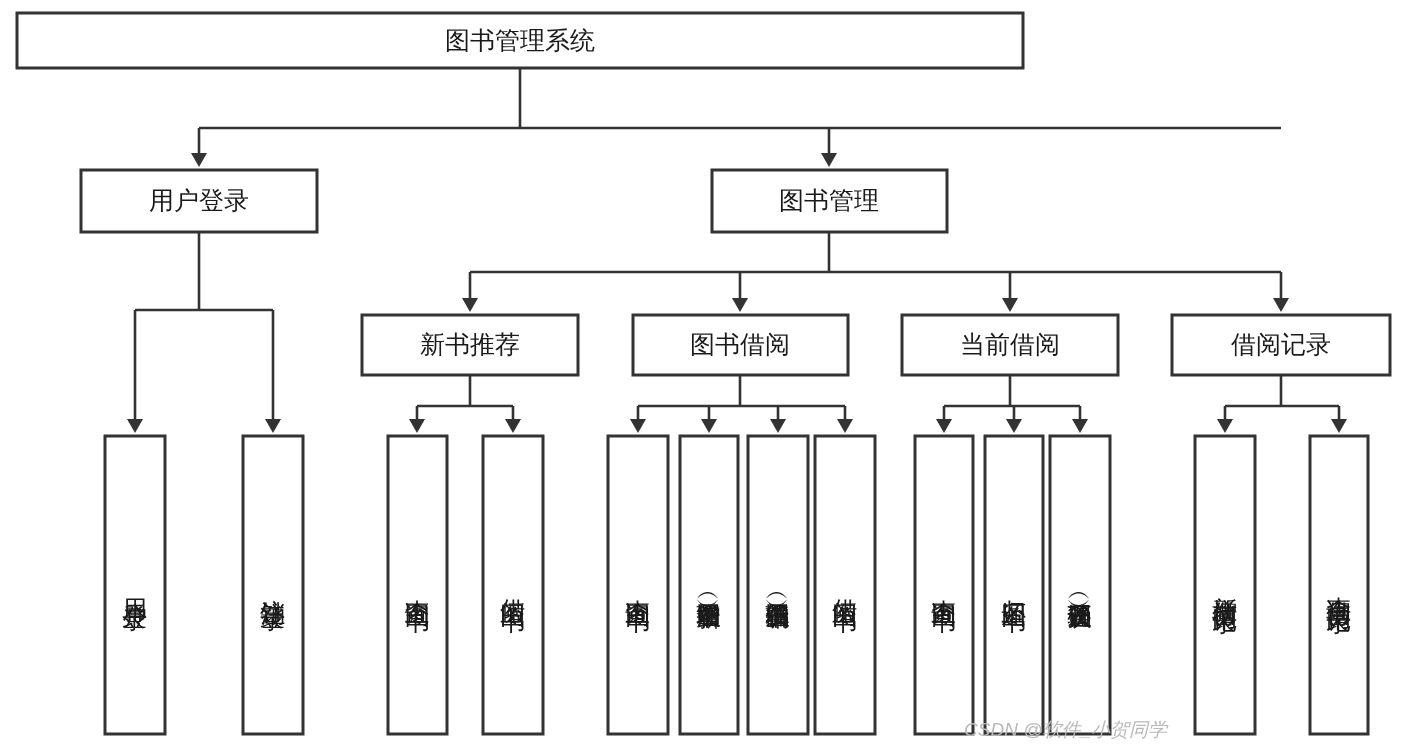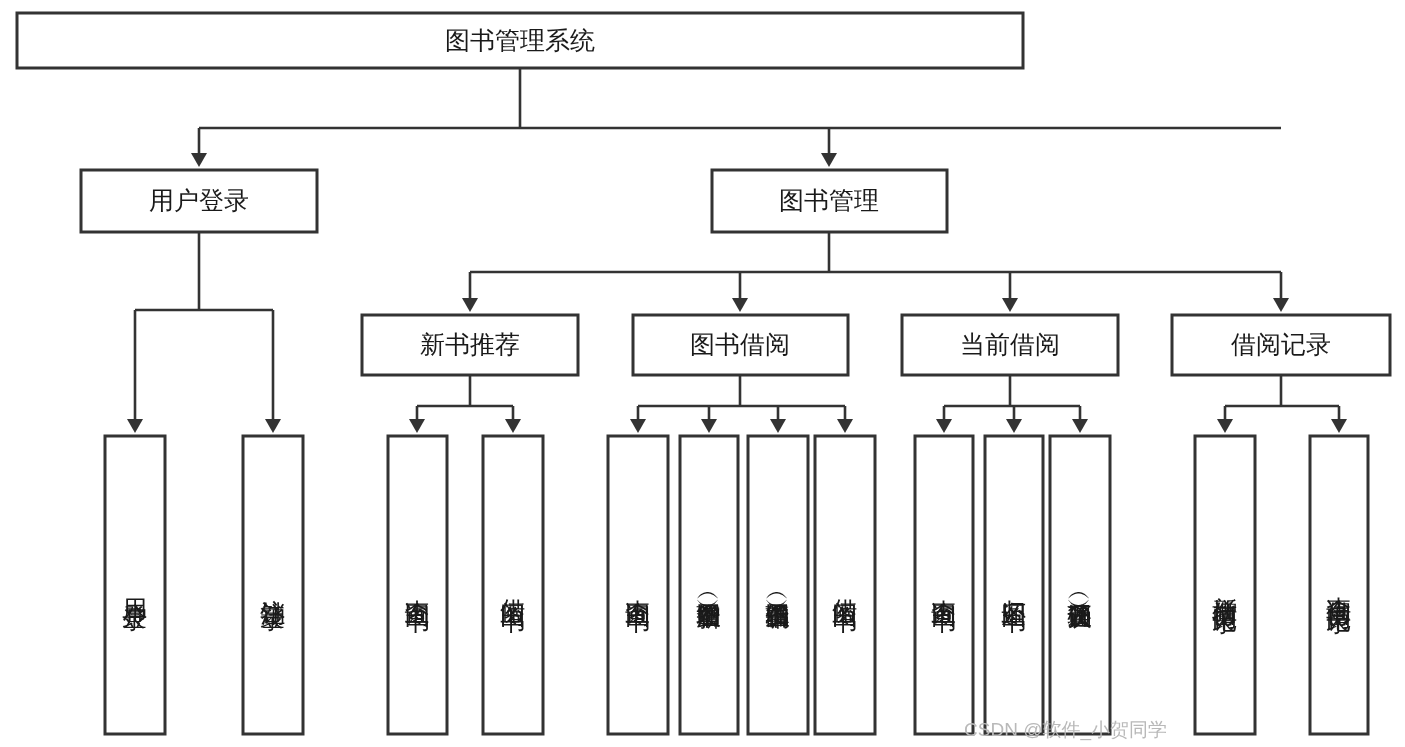--- a/index.html
+++ b/index.html
@@ -68,20 +68,21 @@
     font-size: 24px;
   }
   #watermark {
     position: absolute;
     right: 8px;
     bottom: 4px;
     font-family: "Liberation Sans", "DejaVu Sans", sans-serif;
     font-size: 19px;
     color: #b9b9b9;
     white-space: nowrap;
+    font-style: italic;
   }
 </style>
 </head>
 <body>
 
 <div id="diagram-root">
 
   <svg class="flow" viewBox="0 0 1405 747" xmlns="http://www.w3.org/2000/svg">
 
     <defs>

